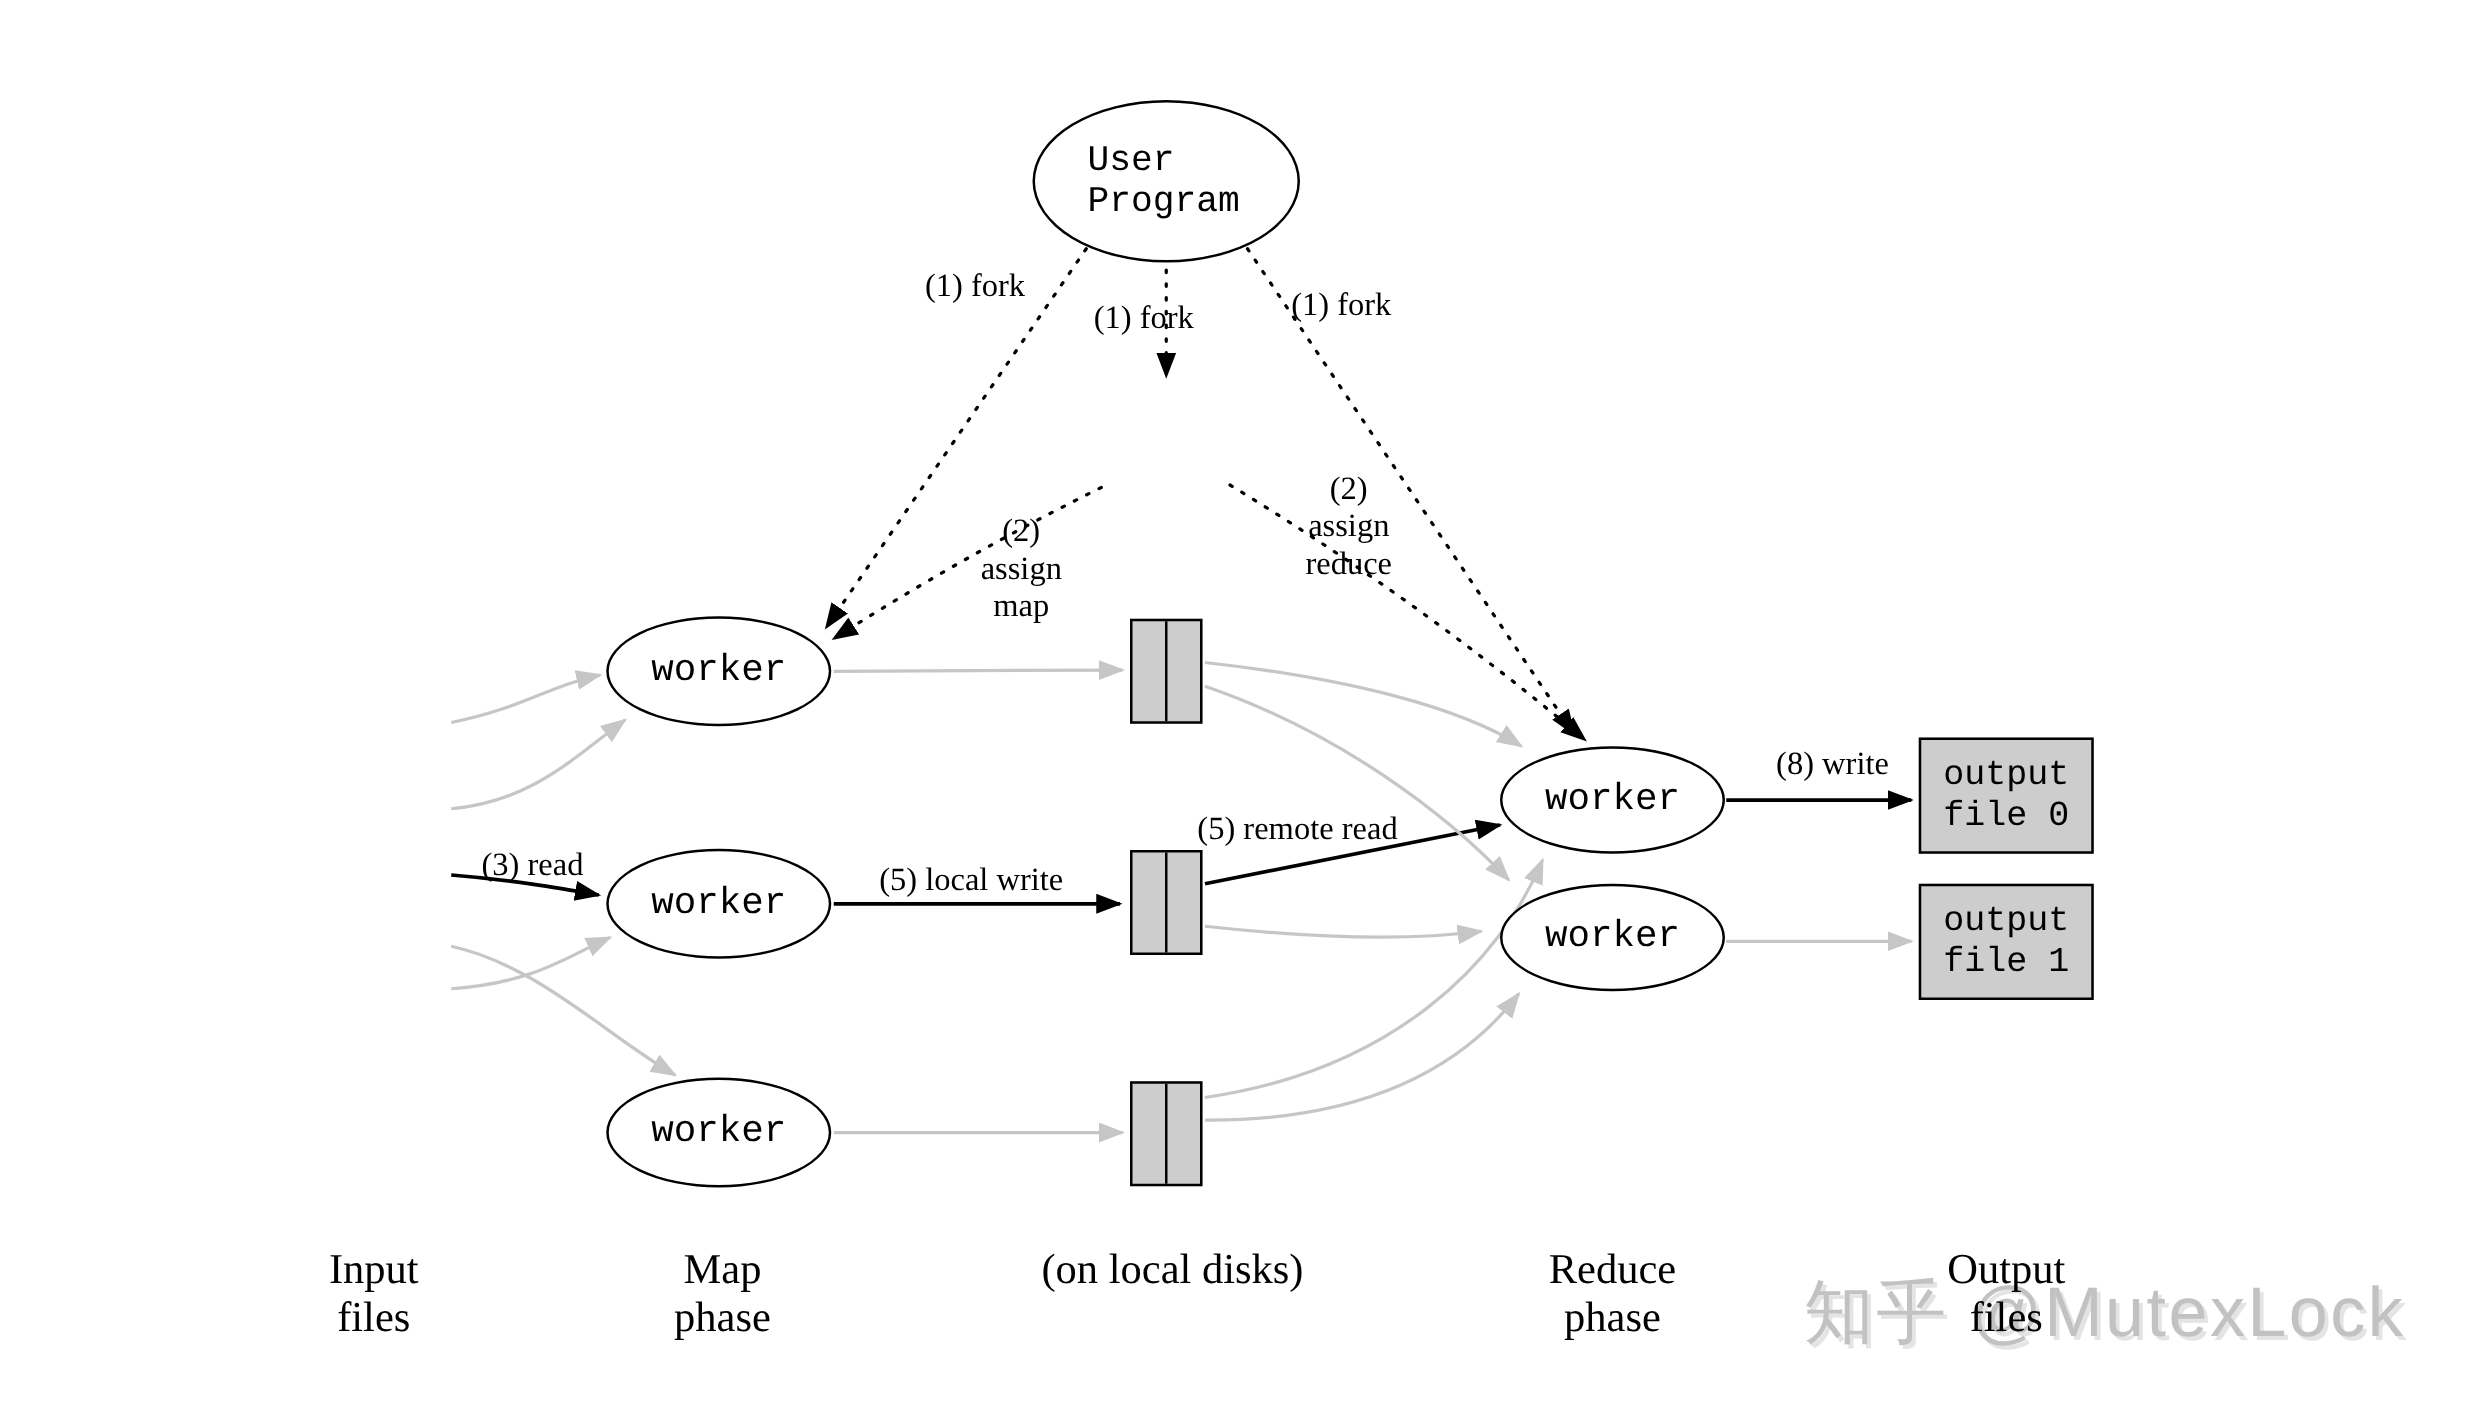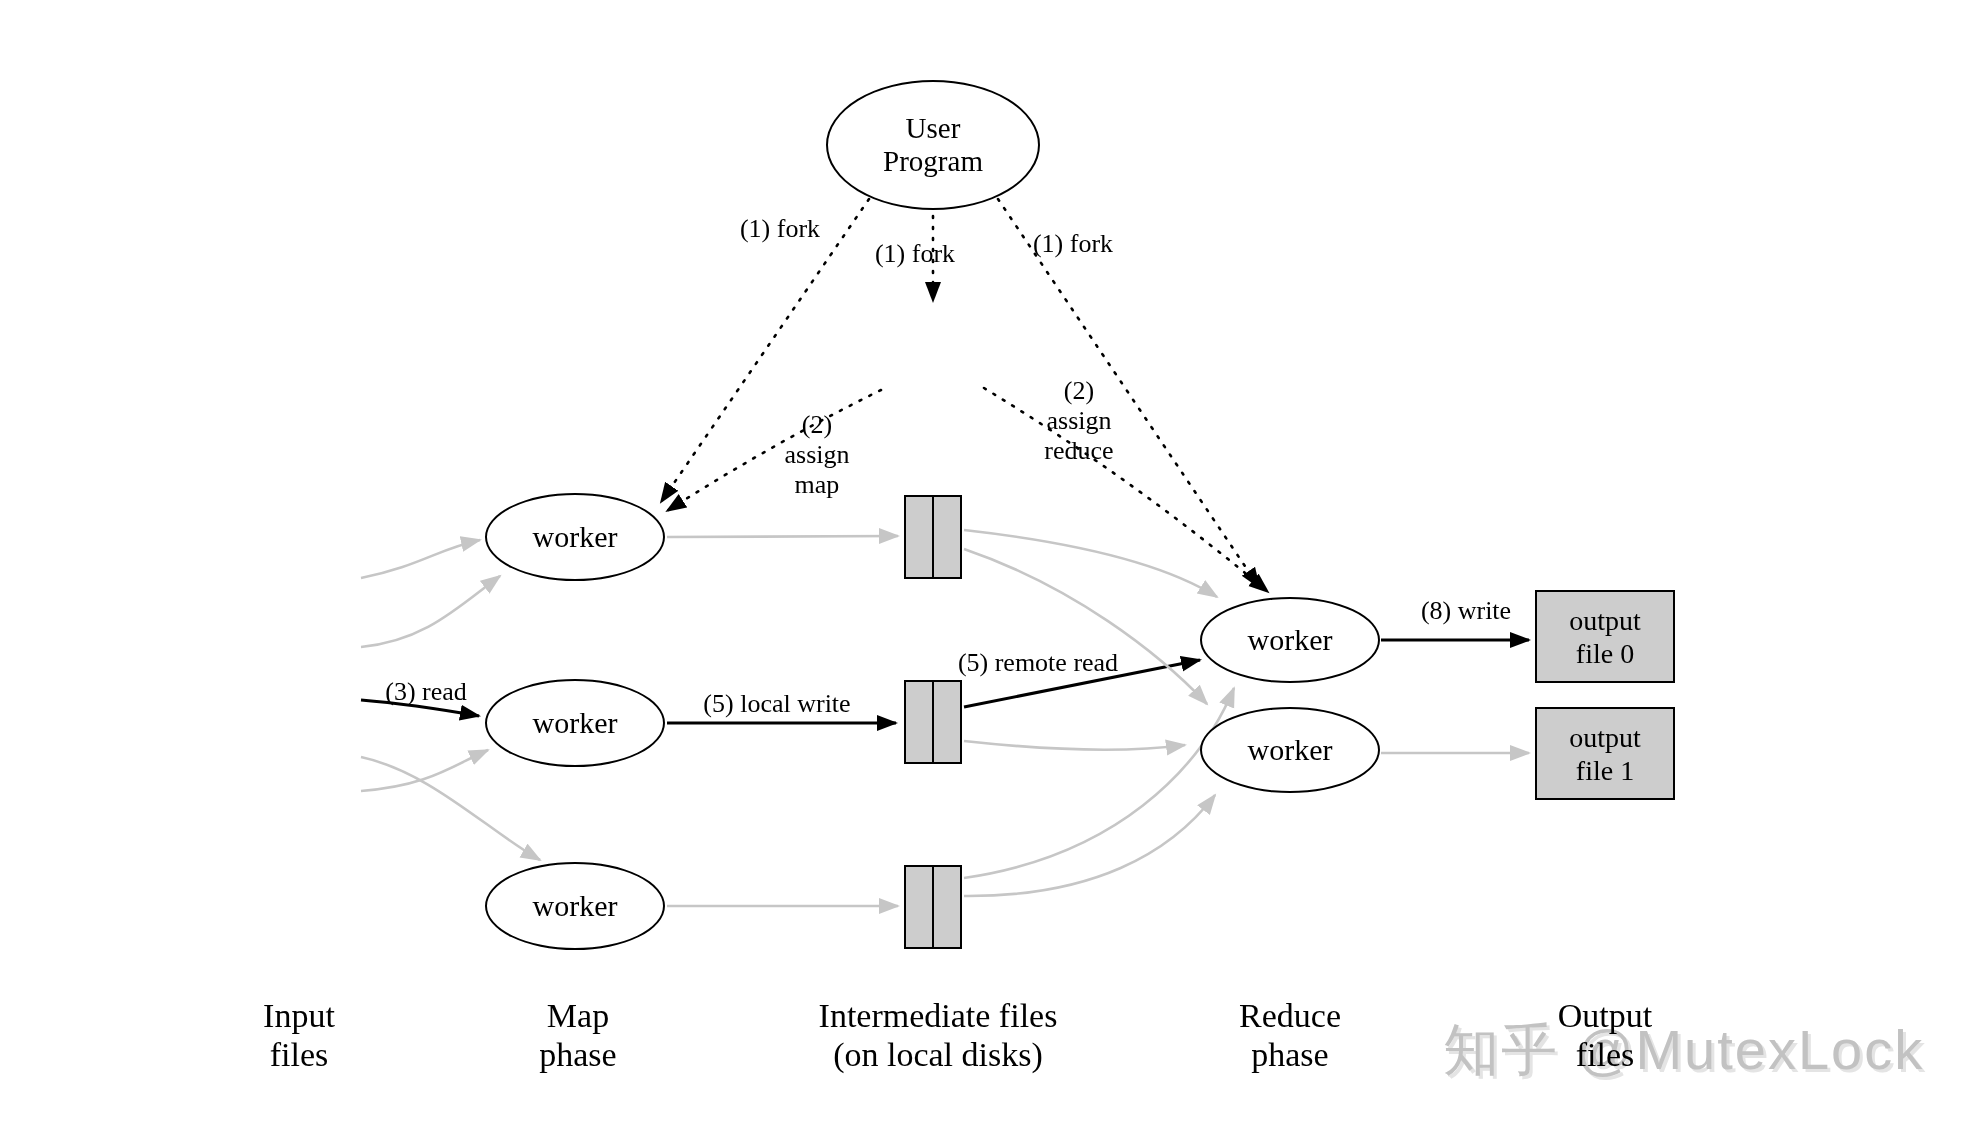--- a/index.html
+++ b/index.html
@@ -11,21 +11,21 @@
     --wm:#c2c2c2;
   }
   *{margin:0;padding:0;box-sizing:border-box;}
   html,body{width:1986px;height:1128px;background:var(--bg);overflow:hidden;}
   body{position:relative;font-family:"Liberation Serif","DejaVu Serif",serif;color:var(--ink);}
   #canvas{position:absolute;left:0;top:0;width:1986px;height:1128px;}
   svg.edges{position:absolute;left:0;top:0;z-index:1;}
   .edge{fill:none;stroke:var(--ink);stroke-width:3;}
   .edge.gray{stroke:var(--gray);stroke-width:2.6;}
   .edge.dotted{stroke-width:2.6;stroke-dasharray:2 9;stroke-linecap:round;}
-  .node{position:absolute;z-index:2;display:flex;align-items:center;justify-content:center;text-align:center;}
+  .node{position:absolute;z-index:2;display:flex;align-items:center;justify-content:center;font-family:Liberation Mono, monospace;}
   .ellipse{border:2.6px solid var(--ink);border-radius:50%;background:var(--node-fill);font-size:30px;}
   .ellipse .lbl{display:block;}
   .ellipse.two-line .lbl{width:126px;line-height:33px;font-size:29px;}
   .graybox{border:2.6px solid var(--ink);background:var(--box-fill);}
   .split-stack{position:absolute;z-index:2;border:2.6px solid var(--ink);background:var(--box-fill);display:flex;flex-direction:column;}
   .split-cell{flex:1;display:flex;align-items:center;justify-content:center;font-size:29px;border-top:2.6px solid var(--ink);}
   .split-cell:first-child{border-top:none;}
   .intfile{position:absolute;z-index:2;border:2.6px solid var(--ink);background:var(--box-fill);display:flex;}
   .intfile .cell{flex:1;}
   .intfile .cell + .cell{border-left:2.6px solid var(--ink);}
@@ -153,21 +153,20 @@
 
   <div class="phase-label" style="left:199px;top:996px;width:200px;">
     <span>Input</span>
     <span>files</span>
   </div>
   <div class="phase-label" style="left:478px;top:996px;width:200px;">
     <span>Map</span>
     <span>phase</span>
   </div>
   <div class="phase-label" style="left:798px;top:996px;width:280px;">
-    <span>Intermediate files</span>
     <span>(on local disks)</span>
   </div>
   <div class="phase-label" style="left:1190px;top:996px;width:200px;">
     <span>Reduce</span>
     <span>phase</span>
   </div>
   <div class="phase-label" style="left:1505px;top:996px;width:200px;">
     <span>Output</span>
     <span>files</span>
   </div>

